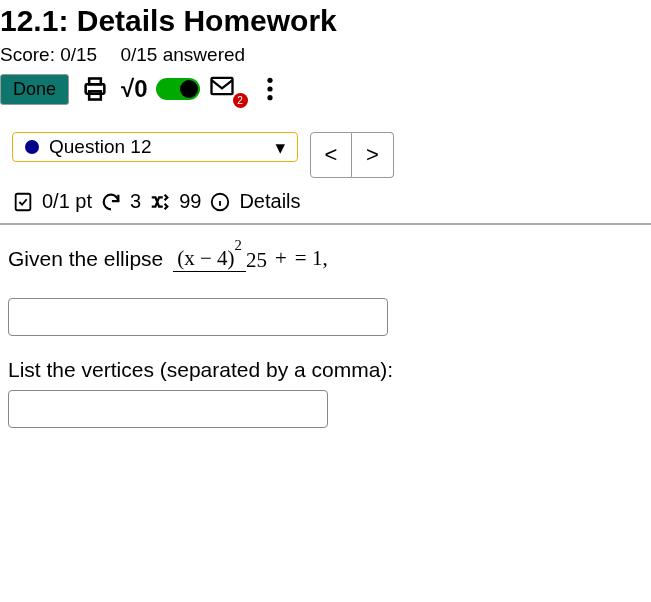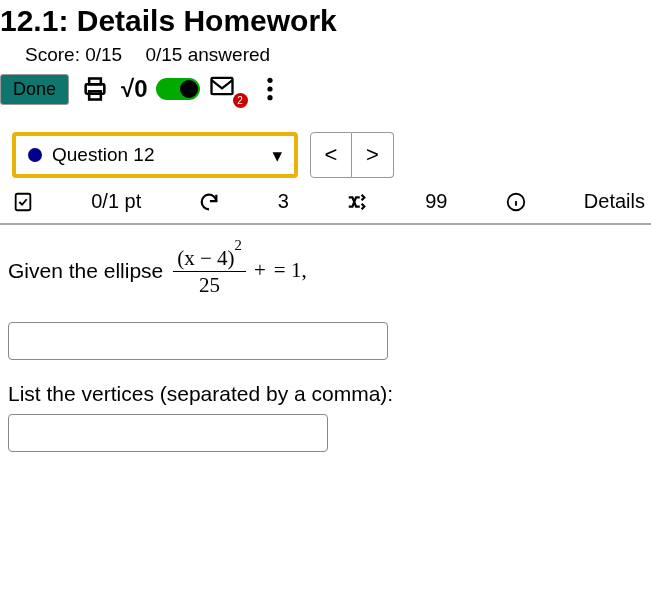--- a/index.html
+++ b/index.html
@@ -14,21 +14,21 @@
     .title {
       font-size: 30px;
       font-weight: 700;
       margin-bottom: 6px;
       padding-left: 0;
     }
     .score-row {
       font-size: 19px;
       margin-bottom: 6px;
     }
-    .score-row .score { margin-right: 18px; margin-left: 25px; }
+    .score-row .score { margin-right: 18px; }
     .toolbar-row {
       display: flex;
       align-items: center;
       gap: 8px;
       font-size: 18px;
       margin-bottom: 26px;
     }
     .progress-saved { color: #c00; font-size: 19px; margin-right:4px;}
     .done-btn {
       border: 1px solid #999;
@@ -71,26 +71,26 @@
       width: 15px; height: 15px;
       border-radius: 50%;
       display: flex; align-items:center; justify-content:center;
     }
     .qrow {
       display: flex; align-items: stretch; gap: 12px;
       padding: 0 6px 0 12px;
       margin-bottom: 12px;
     }
     .qselect {
-      border: 4px solid #eab308;
+      border: 1px solid #eab308;
       border-radius: 4px;
       display: flex; align-items: center;
       padding: 6px 12px;
       flex: 0 0 286px;
-      height: 46px;
+      height: 30px;
       cursor: pointer;
       justify-content: space-between;
       font-size: 19px;
     }
     .qselect .qleft { display:flex; align-items:center; gap:10px;}
     .qdot { width:14px; height:14px; border-radius:50%; background:#00008b;}
     .navbtns { display:flex; }
     .navbtn {
       border:1px solid #999;
       width: 42px; height:46px;
@@ -98,27 +98,26 @@
       font-size:22px; cursor:pointer; background:#fff;
     }
     .navbtn.prev { border-radius:4px 0 0 4px;}
     .navbtn.next { border-radius:0 4px 4px 0; border-left:none;}
     .meta-row {
       display:flex; align-items:center; gap:8px;
       font-size:20px;
       padding: 0 6px 10px 12px;
       border-bottom: 2px solid #aaa;
       margin-bottom: 20px;
-      justify-content: space-between;
     }
     .meta-row .mi { display:inline-flex; align-items:center;}
     .problem { padding: 0 10px 0 8px; font-size:21px; }
     .eq-row { display:flex; align-items:center; gap:10px; margin-bottom:26px;}
     .eq { display:flex; align-items:center; gap:8px; font-family: STIXGeneral, "Cambria Math", Georgia, serif;}
-    .frac { display:inline-flex; flex-direction:column; align-items:center; line-height:1.05;}
+    .frac { display:inline-flex; flex-direction:row; align-items:center; line-height:1.05;}
     .frac .num { border-bottom:1.5px solid #000; padding:0 4px 2px;}
     .frac .den { padding-top:2px;}
     sup { font-size:0.7em; position:relative; top:-0.5em;}
     .field-row { display:flex; align-items:center; gap:8px; margin-bottom:22px;}
     .tinput { border:1px solid #888; border-radius:4px; height:38px; font-size:18px; padding:2px 6px;}
     .tinput.w1 { width: 380px;}
     .tinput.w2 { width: 320px;}
     .prompt2 { margin-bottom:8px;}
   </style>
 </head>

